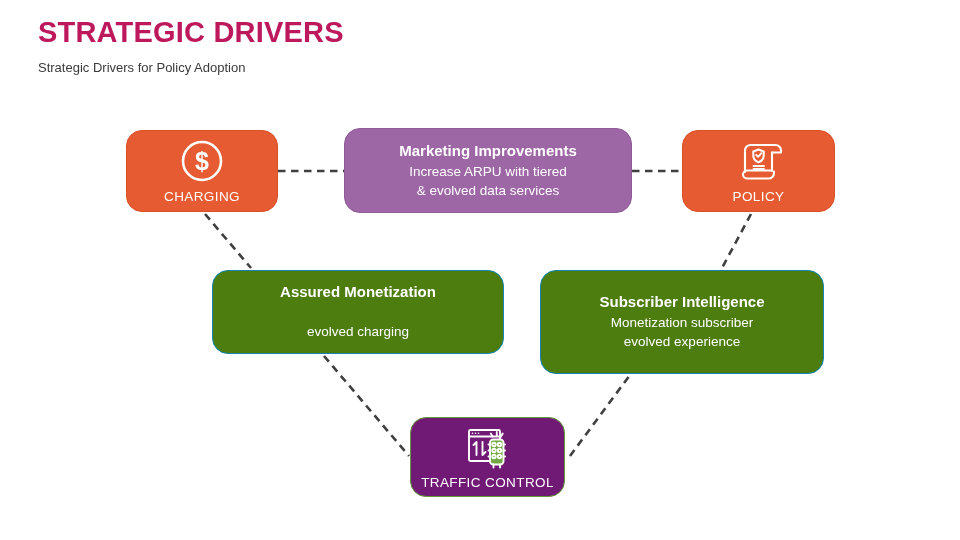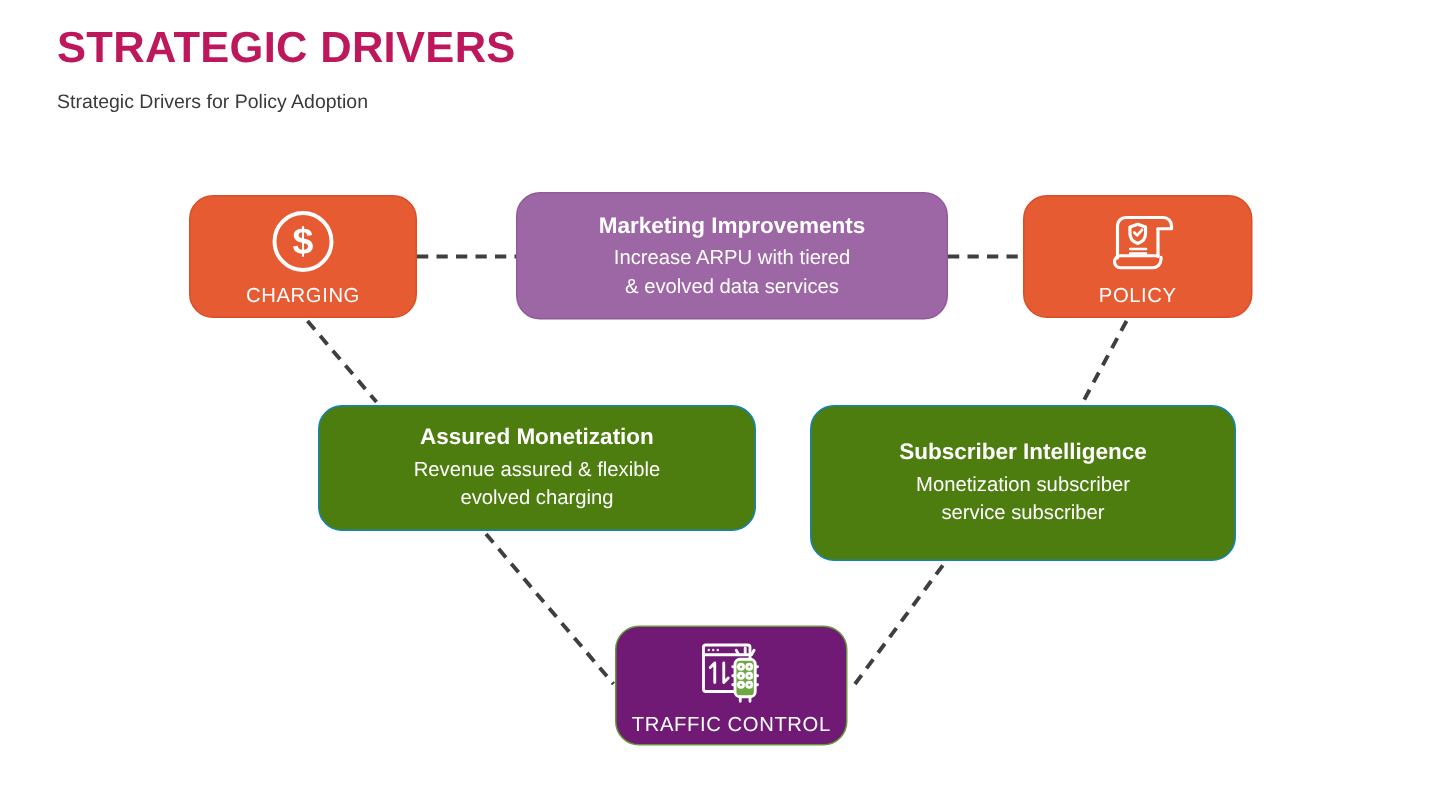--- a/index.html
+++ b/index.html
@@ -122,30 +122,30 @@
     <div class="node-heading">Marketing Improvements</div>
     <div class="node-desc">
       <span>Increase ARPU with tiered</span><br>
       <span>&amp; evolved data services</span>
     </div>
   </div>
 
   <div id="node-assured" class="node blue">
     <div class="node-heading">Assured Monetization</div>
     <div class="node-desc">
-      <span>Revenue assured &amp; flexible</span><br>
+      <br>
       <span>evolved charging</span>
     </div>
   </div>
 
   <div id="node-subscriber" class="node blue">
     <div class="node-heading">Subscriber Intelligence</div>
     <div class="node-desc">
       <span>Monetization subscriber</span><br>
-      <span>service subscriber</span>
+      <span>evolved experience</span>
     </div>
   </div>
 
   <div id="node-traffic" class="node green">
     <span class="node-icon">
       <svg width="54" height="46" viewBox="0 0 54 46" xmlns="http://www.w3.org/2000/svg" fill="none" stroke="#ffffff" stroke-width="1.9" stroke-linecap="round" stroke-linejoin="round">
 
         <rect x="8" y="6" width="31" height="31" rx="1.5"></rect>
         <line x1="8" y1="12.5" x2="39" y2="12.5"></line>
         <circle cx="11.5" cy="9.3" r="0.8" fill="#ffffff" stroke="none"></circle>

